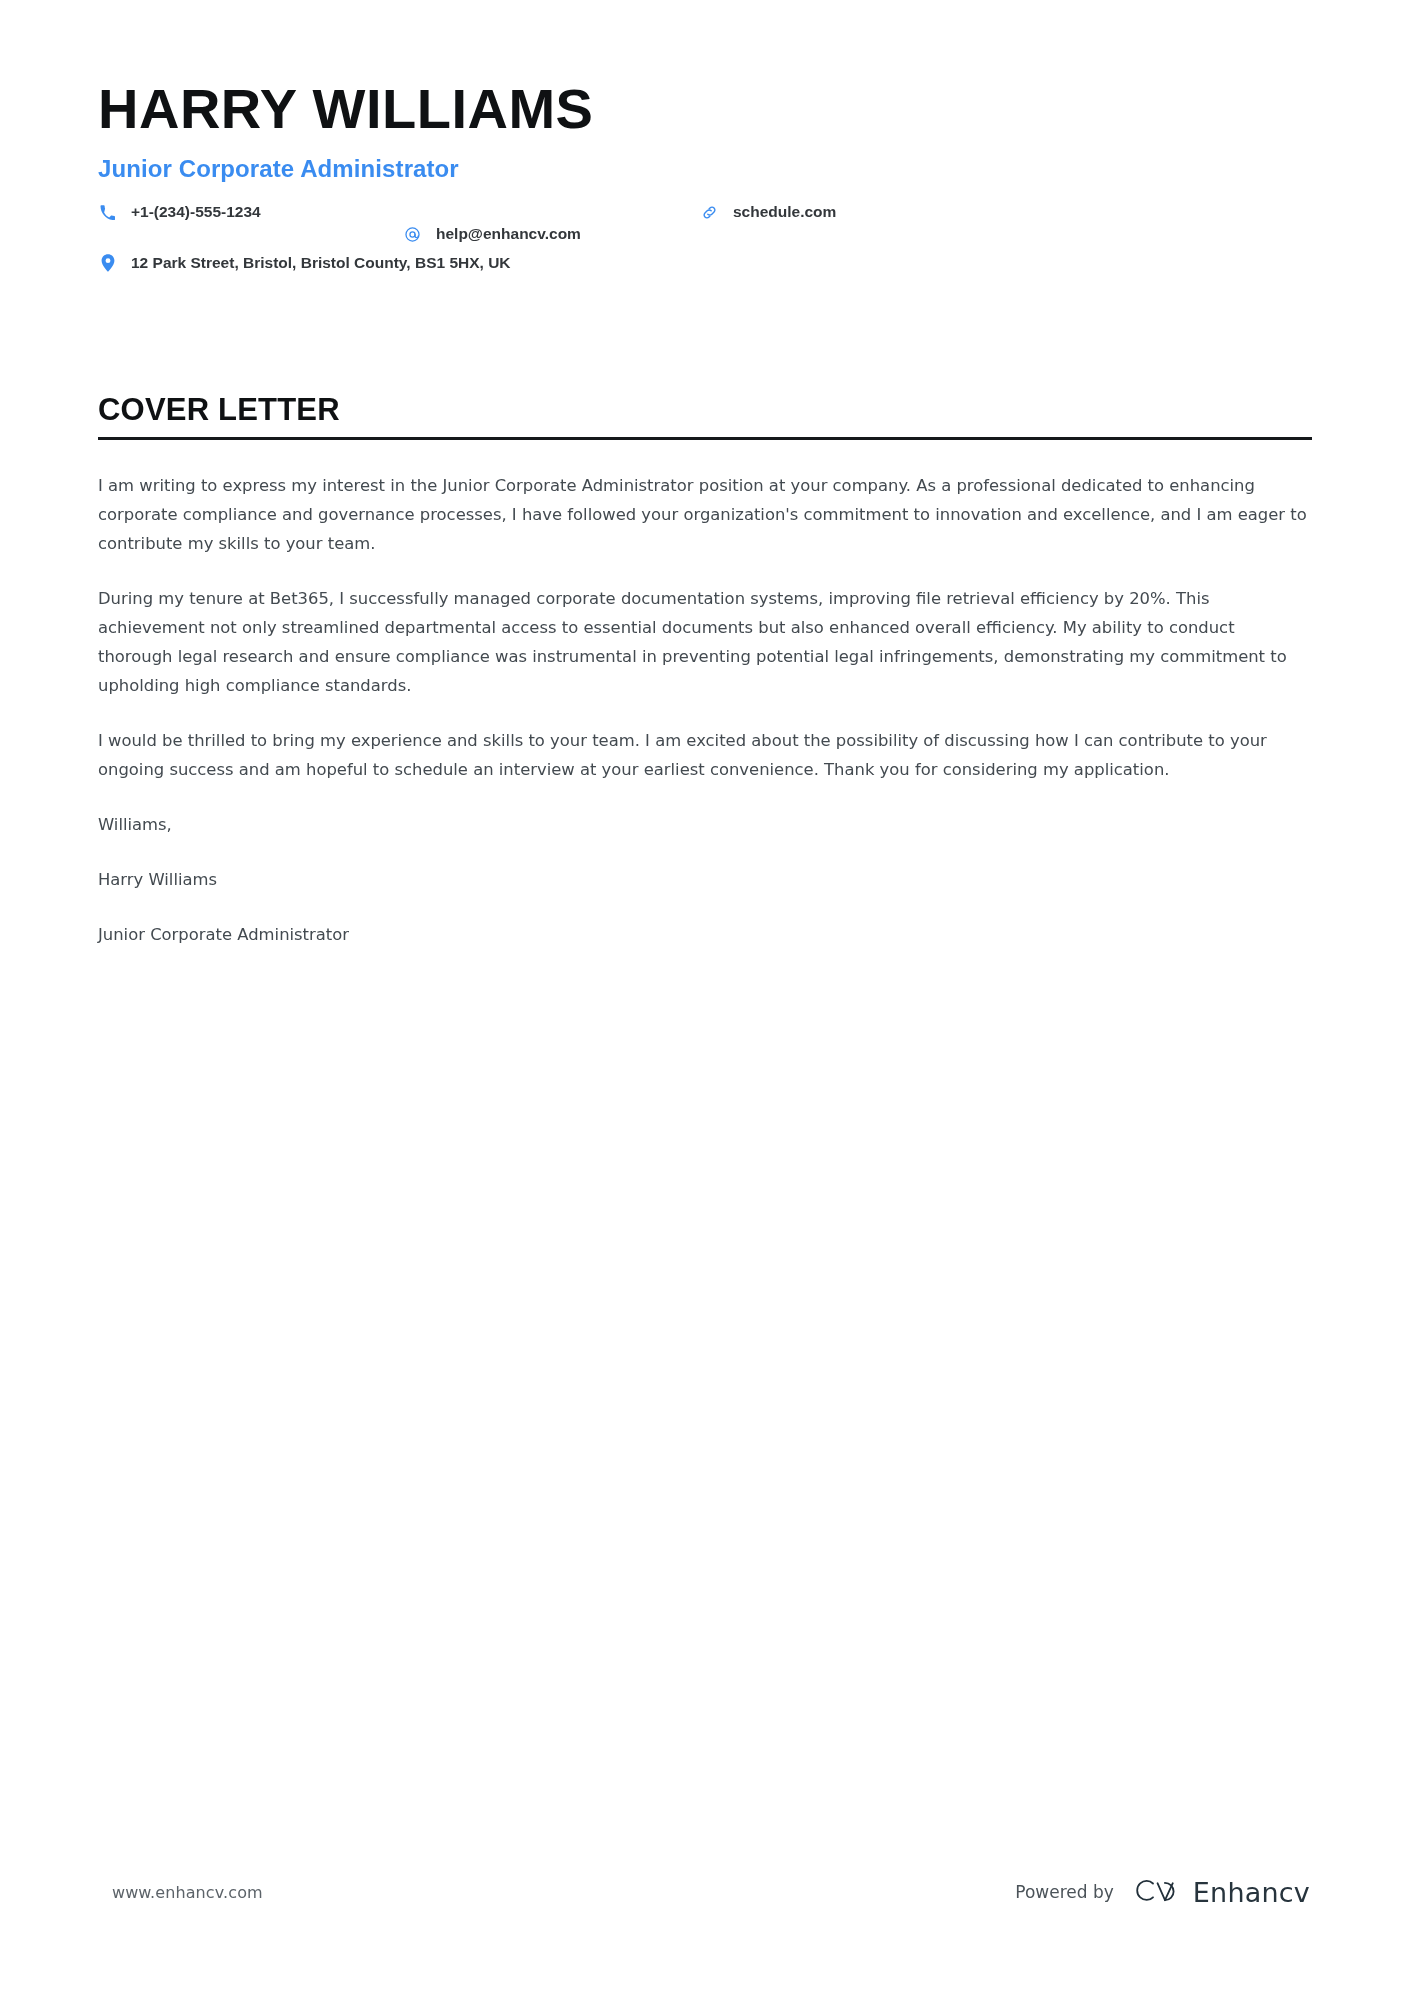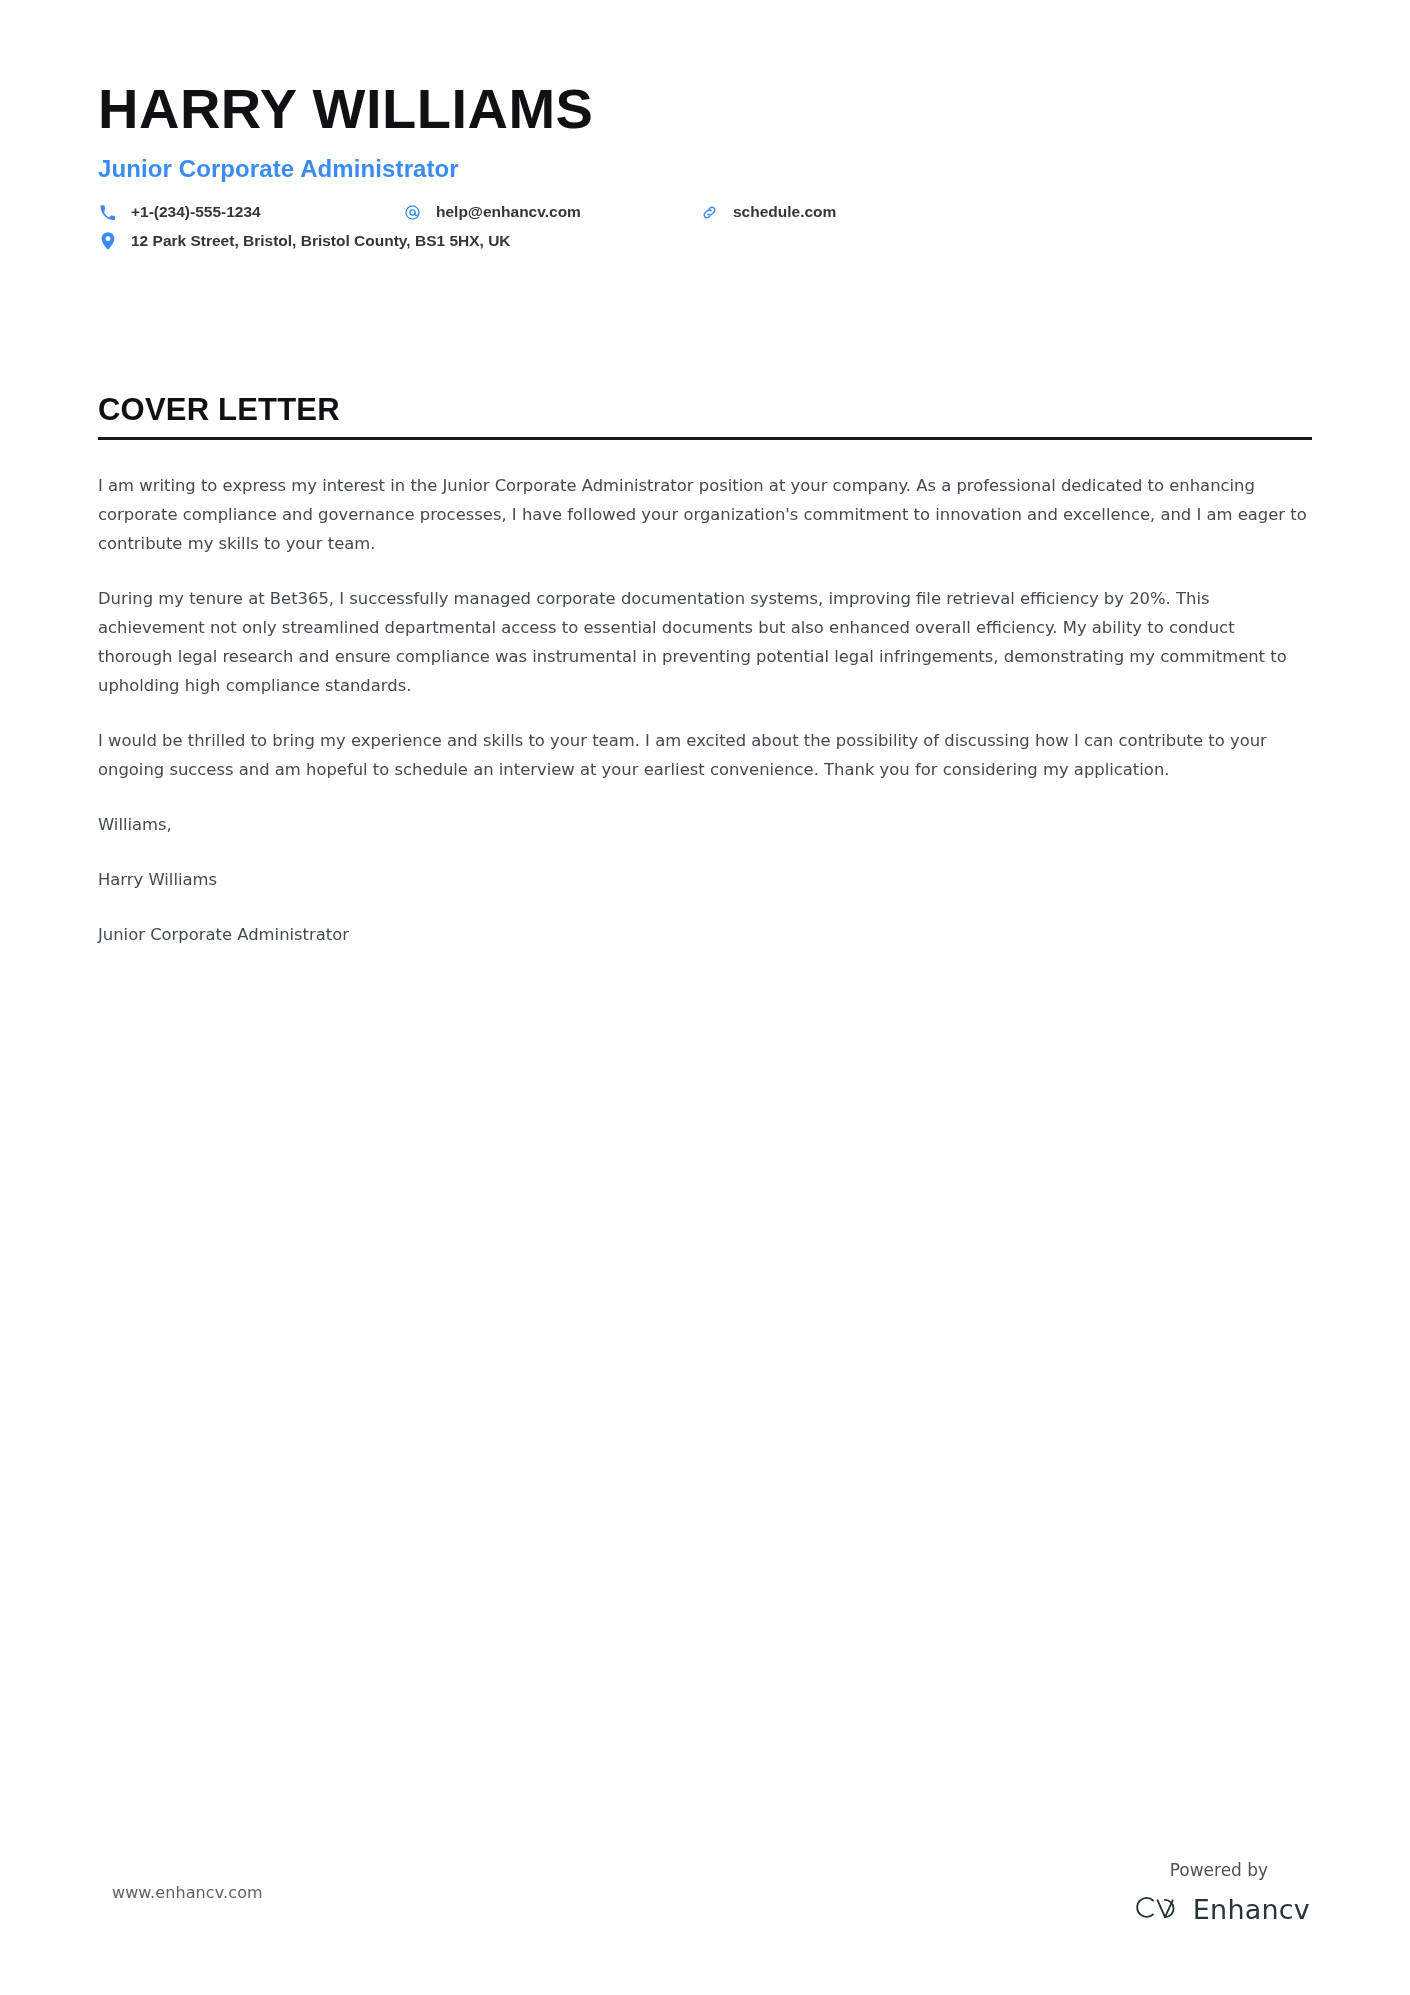--- a/index.html
+++ b/index.html
@@ -61,21 +61,21 @@
     align-items: center;
     font-family: "Liberation Sans", sans-serif;
     font-size: 15.5px;
     line-height: 20px;
     font-weight: 700;
     color: #33373b;
     white-space: nowrap;
     gap: 7px;
   }
   .contact-item.c1 { width: 305px; }
-  .contact-item.c2 { width: 297px; }
+  .contact-item.c2 { width: 297px; margin-top: 22px; }
   .contact-item.c3 { width: auto; }
   .contact-icon {
     display: inline-flex;
     align-items: center;
     justify-content: center;
     width: 19px;
     min-width: 19px;
     height: 18px;
     margin-right: 7px;
     color: #3a8cf0;
@@ -137,21 +137,20 @@
     font-size: 16px;
     color: #5c6369;
     letter-spacing: 0.1px;
   }
   .footer-right {
     position: absolute;
     right: 98px;
     display: flex;
     align-items: center;
     gap: 14px;
-    flex-direction: column;
   }
   .powered-by {
     font-family: "DejaVu Sans", sans-serif;
     font-size: 17px;
     color: #4b5359;
   }
   .brand-lockup {
     display: flex;
     align-items: center;
     gap: 9px;

